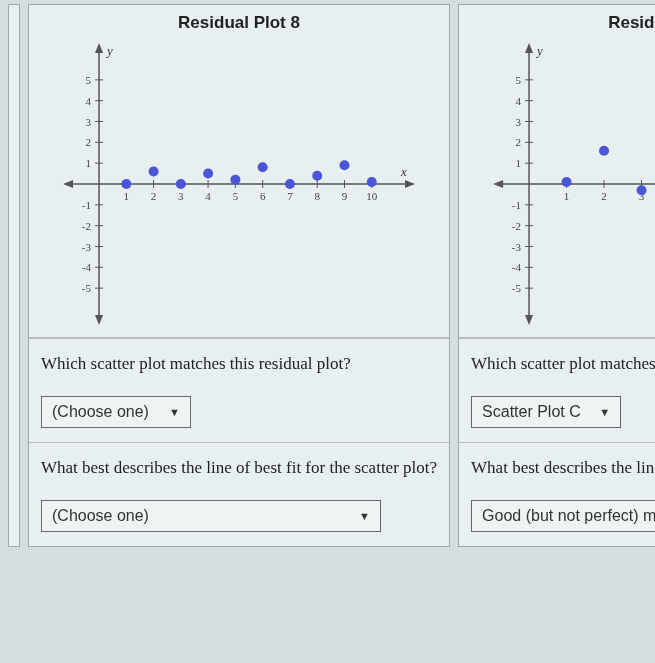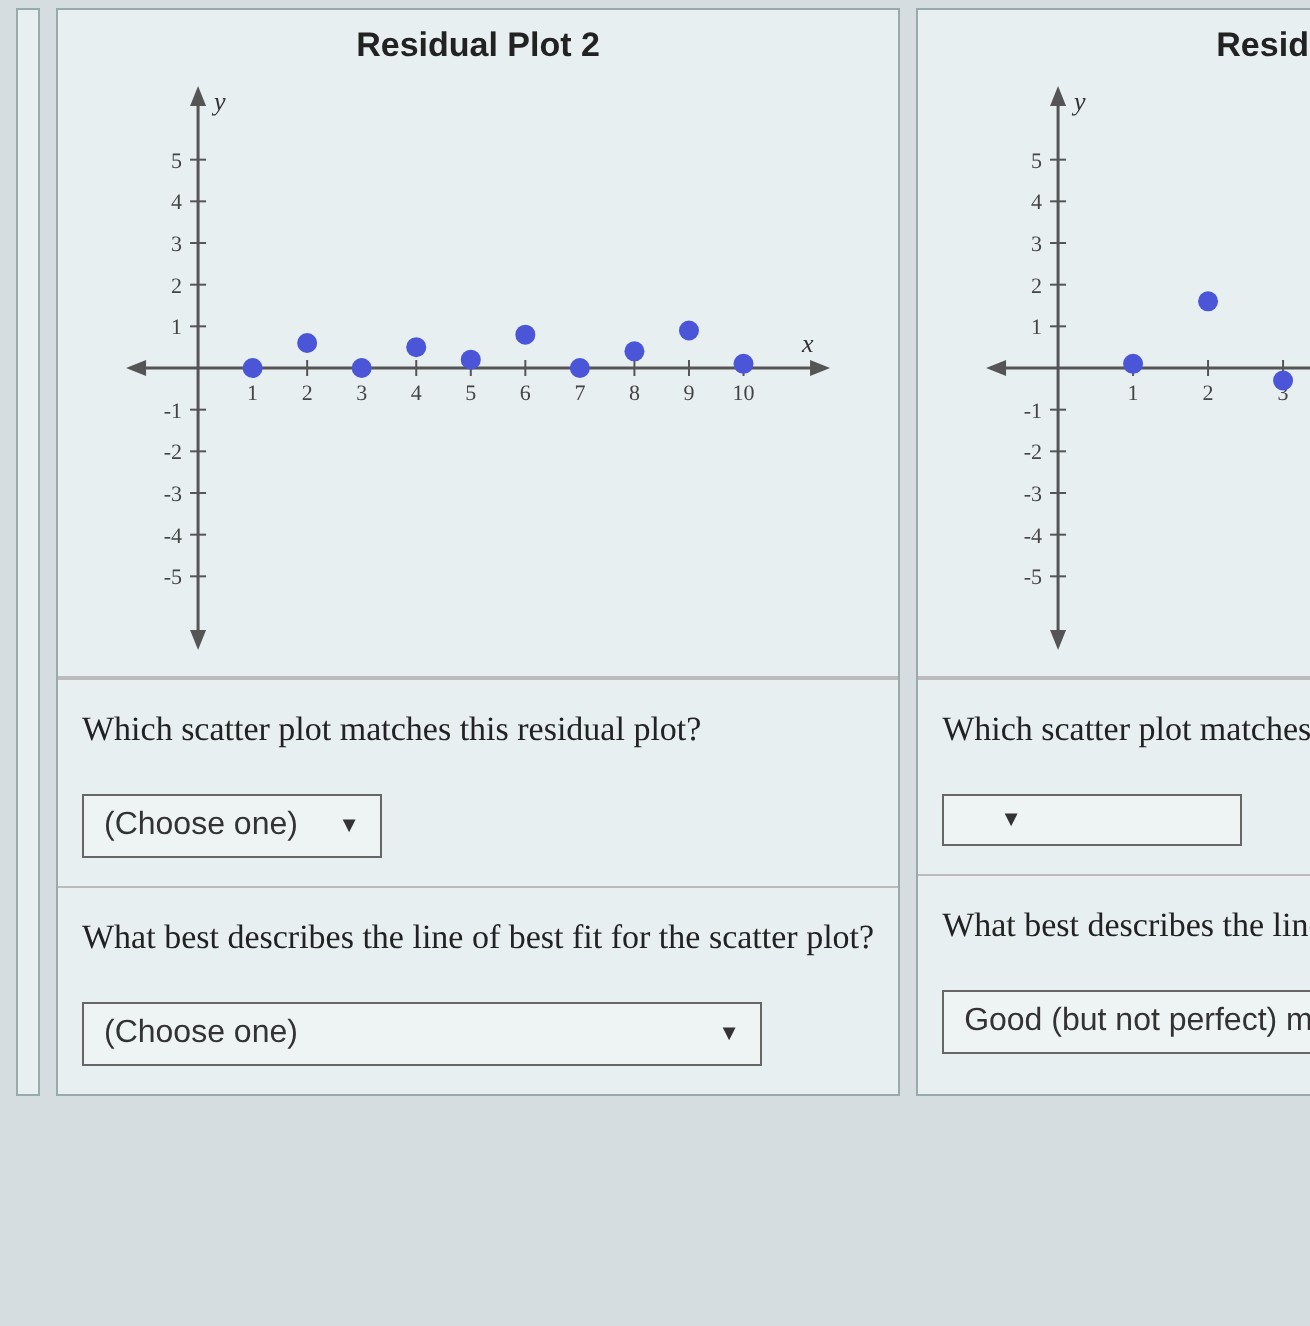--- a/index.html
+++ b/index.html
@@ -77,21 +77,21 @@
     }
   </style>
 </head>
 <body>
 
 <div class="panels">
   <div class="panel left-stub"></div>
 
   <div class="panel">
     <div class="plot-box">
-      <div class="plot-title">Residual Plot 2</div>
+      <div class="plot-title">Residual Plot 8</div>
       <svg class="chart" viewBox="0 0 360 290">
           <line x1="40" y1="10" x2="40" y2="280" class="axis-line"></line>
           <polygon points="36,14 44,14 40,4" class="arrow"></polygon>
           <polygon points="36,276 44,276 40,286" class="arrow"></polygon>
           <line x1="10" y1="145" x2="350" y2="145" class="axis-line"></line>
           <polygon points="346,141 346,149 356,145" class="arrow"></polygon>
           <polygon points="14,141 14,149 4,145" class="arrow"></polygon>
           <line x1="36" y1="40.83333333333334" x2="44" y2="40.83333333333334" class="tick"></line>
           <text x="32" y="44.83333333333334" text-anchor="end" class="tick-label">5</text>
           <line x1="36" y1="61.66666666666667" x2="44" y2="61.66666666666667" class="tick"></line>
@@ -208,20 +208,21 @@
           <circle cx="115" cy="111.66666666666666" r="5" class="dot"></circle>
           <circle cx="152.5" cy="151.25" r="5" class="dot"></circle>
           <circle cx="190" cy="172.08333333333334" r="5" class="dot"></circle>
           <circle cx="227.5" cy="120" r="5" class="dot"></circle>
           <circle cx="265" cy="153.33333333333334" r="5" class="dot"></circle>
           <circle cx="302.5" cy="163.75" r="5" class="dot"></circle>
         </svg>
     </div>
     <div class="question-block">Which scatter plot matches this residual plot?</div>
     <div class="dropdown">
+      <span>Scatter Plot C</span>
       <span class="caret">▼</span>
     </div>
     <div class="question-block">What best describes the line of best fit for the scatter plot?</div>
     <div class="dropdown wide">
       <span>Good (but not perfect) model</span>
 
     </div>
   </div>
 </div>
 

